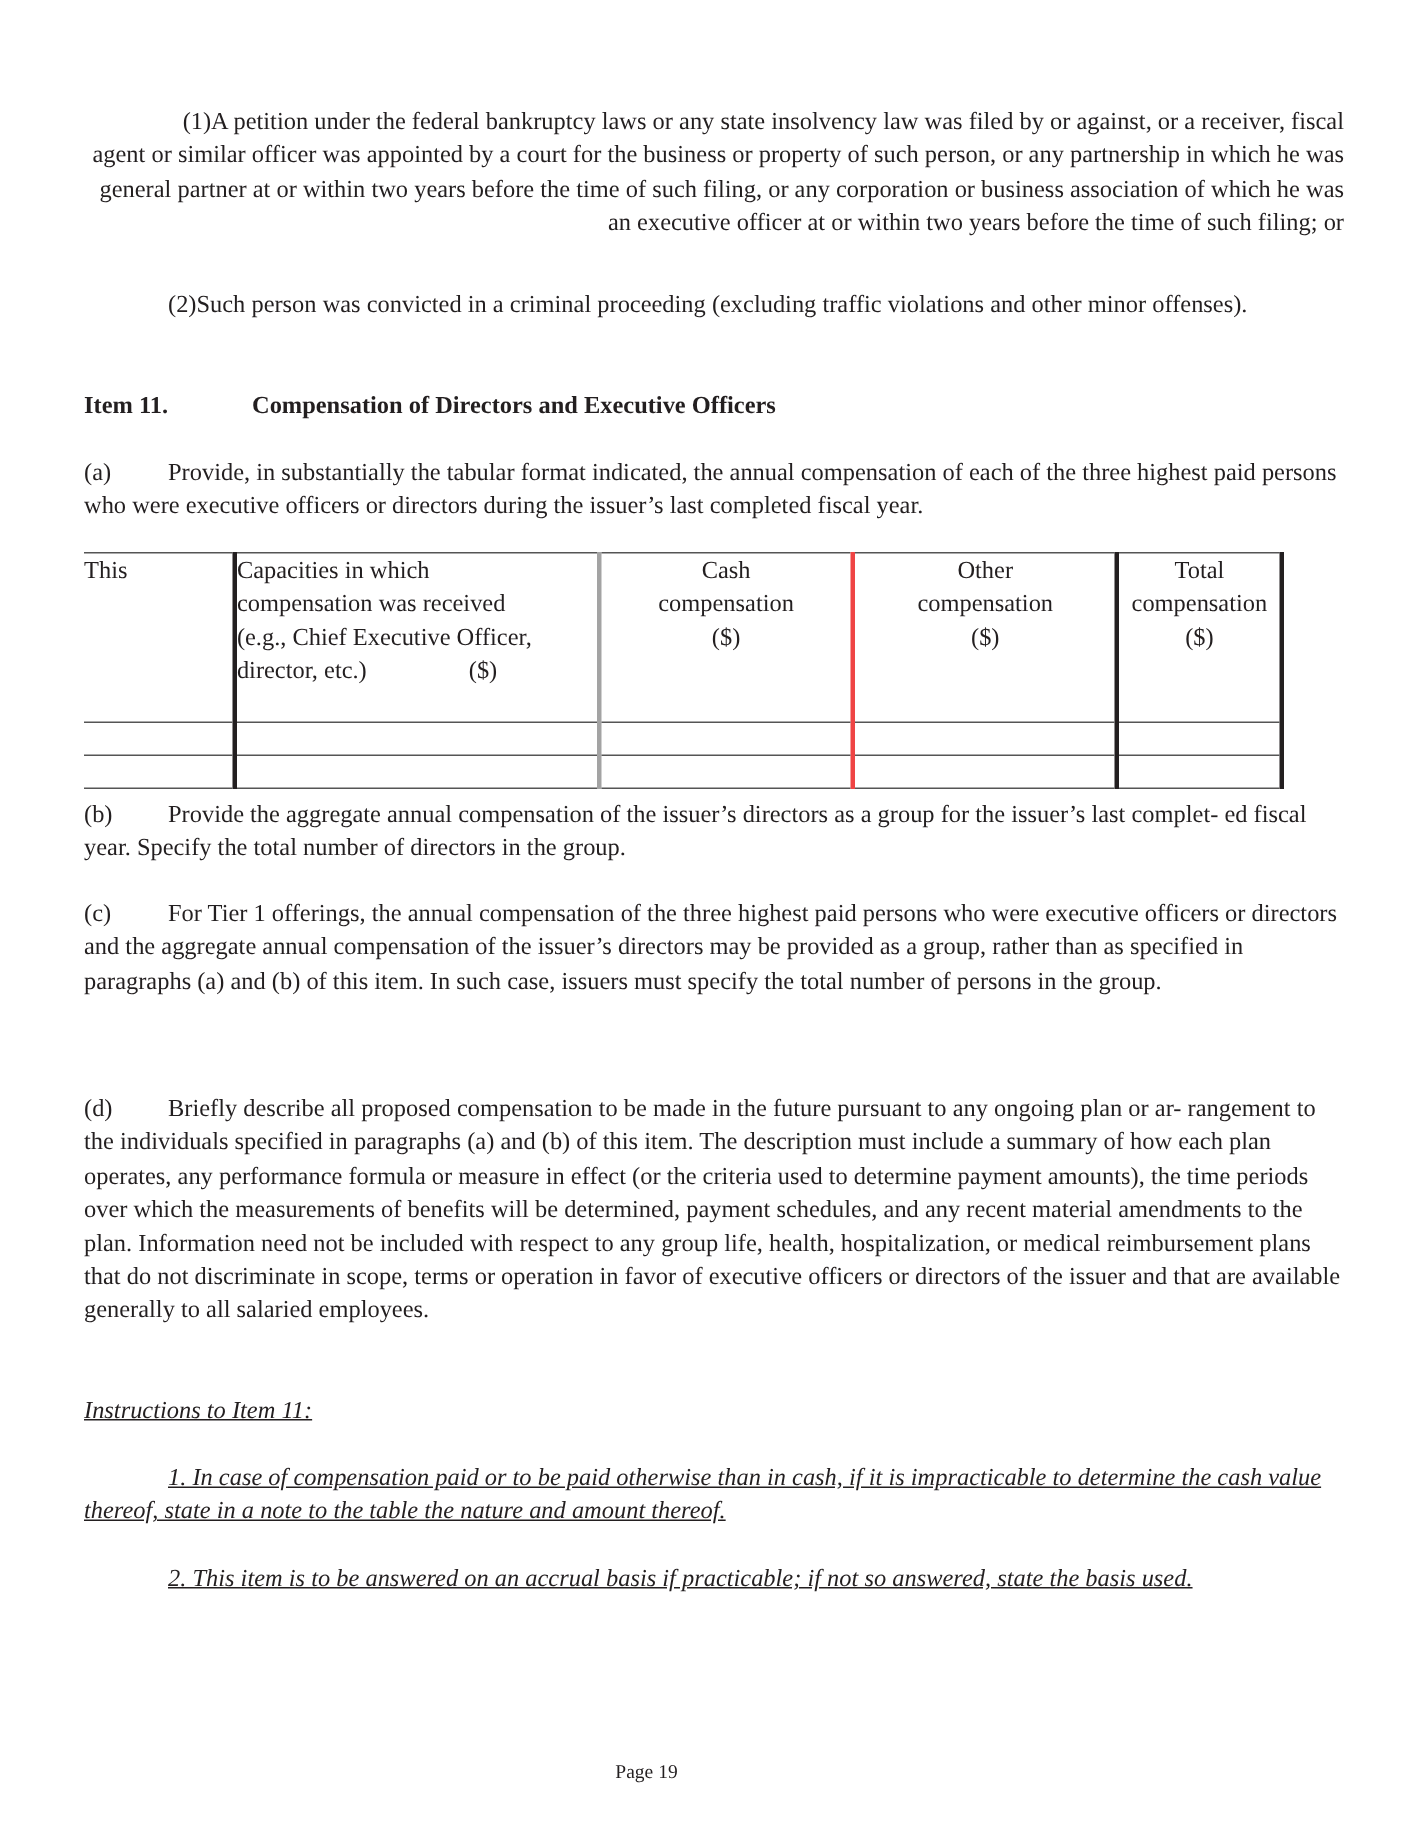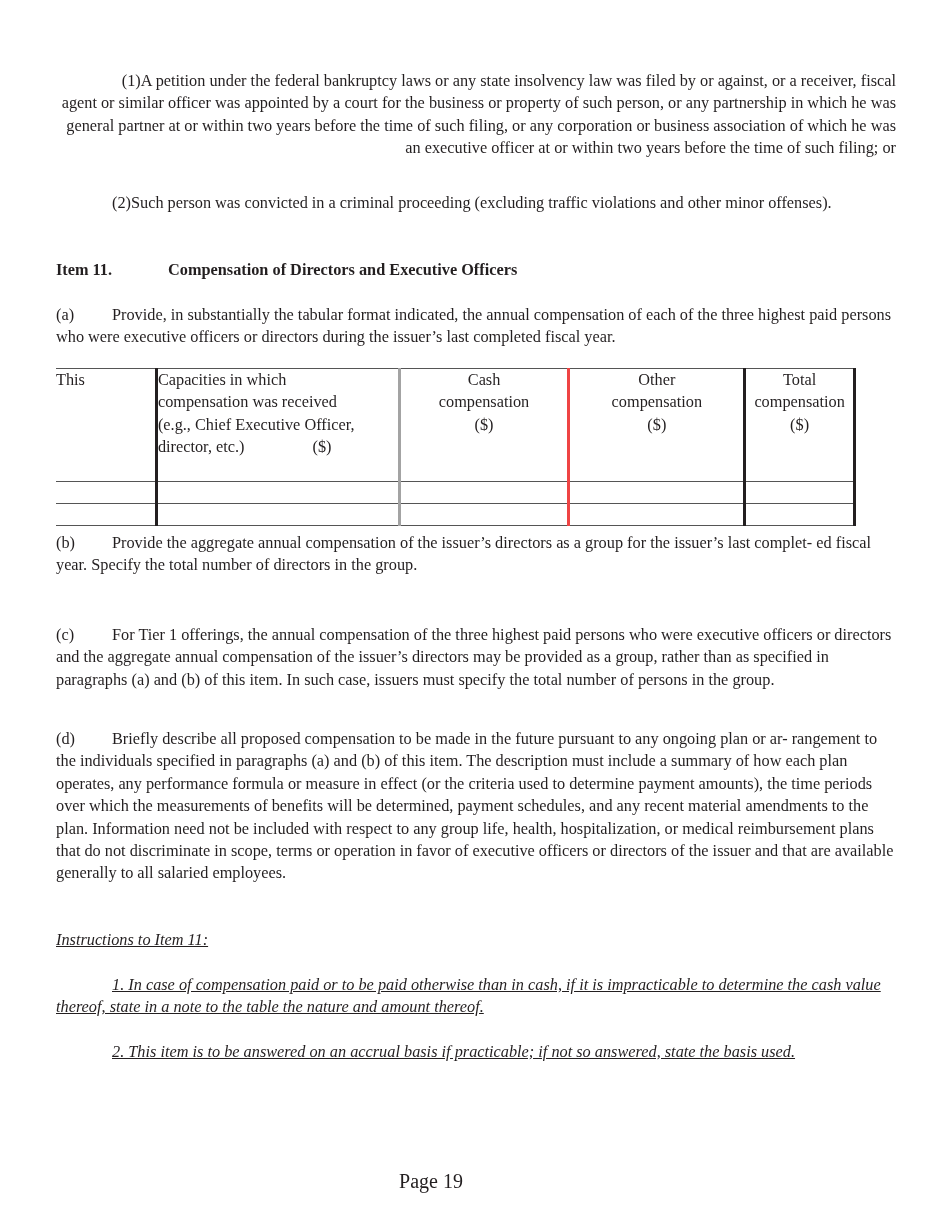--- a/index.html
+++ b/index.html
@@ -27,21 +27,21 @@
   table.comp tr.last td { border-bottom: 1px solid #555; }
   .c1 { width: 100px; }
   .c2 { width: 242px; border-left: 3px solid #231f20; }
   .c3 { width: 168px; border-left: 3px solid #a3a3a3; }
   .c4 { width: 174px; border-left: 3px solid #ef4444; }
   .c5 { width: 107px; border-left: 3px solid #231f20; border-right: 3px solid #231f20; }
   th.c1 { text-align: left; padding-left: 9px; padding-top: 2px; }
   th.c2 { text-align: left; padding-left: 9px; padding-top: 2px; }
   th.c3, th.c4, th.c5 { text-align: center; padding-top: 2px; }
   .dollar-inline { display: inline-block; margin-left: 68px; }
-  .footer { position: absolute; top: 1170px; left: 0; width: 862px; text-align: center; font-size: 20px; }
+  .footer { position: absolute; top: 1170px; left: 0; width: 862px; text-align: center; font-size: 13px; }
 </style>
 </head>
 <body>
 
 <p class="para" style="top:70px;text-align:right;">
   <span class="indent"></span><span>(1)</span><span>A petition under the federal bankruptcy laws or any state insolvency law was filed by or against, or a receiver, fiscal agent or similar officer was appointed by a court for the business or property of such person, or any partnership in which he was general partner at or within two years before the time of such filing, or any corporation or business association of which he was an executive officer at or within two years before the time of such filing; or</span>
 </p>
 
 <p class="para" style="top:192px;">
   <span class="indent"></span><span>(2)</span><span>Such person was convicted in a criminal proceeding (excluding traffic violations and other minor offenses).</span>
@@ -97,21 +97,21 @@
       <td class="c4"></td>
       <td class="c5"></td>
     </tr>
   </tbody>
 </table>
 
 <p class="para" style="top:532px;">
   <span class="lbl">(b)</span><span>Provide the aggregate annual compensation of the issuer’s directors as a group for the issuer’s last complet- ed fiscal year. Specify the total number of directors in the group.</span>
 </p>
 
-<p class="para" style="top:624px;">
+<p class="para" style="top:598px;">
   <span class="lbl">(c)</span><span>For Tier 1 offerings, the annual compensation of the three highest paid persons who were executive officers or directors and the aggregate annual compensation of the issuer’s directors may be provided as a group, rather than as specified in paragraphs (a) and (b) of this item. In such case, issuers must specify the total number of persons in the group.</span>
 </p>
 
 <p class="para" style="top:728px;">
   <span class="lbl">(d)</span><span>Briefly describe all proposed compensation to be made in the future pursuant to any ongoing plan or ar- rangement to the individuals specified in paragraphs (a) and (b) of this item. The description must include a summary of how each plan operates, any performance formula or measure in effect (or the criteria used to determine payment amounts), the time periods over which the measurements of benefits will be determined, payment schedules, and any recent material amendments to the plan. Information need not be included with respect to any group life, health, hospitalization, or medical reimbursement plans that do not discriminate in scope, terms or operation in favor of executive officers or directors of the issuer and that are available generally to all salaried employees.</span>
 </p>
 
 <p class="para ital" style="top:929px;">Instructions to Item 11:</p>
 
 <p class="para ital" style="top:974px;">

